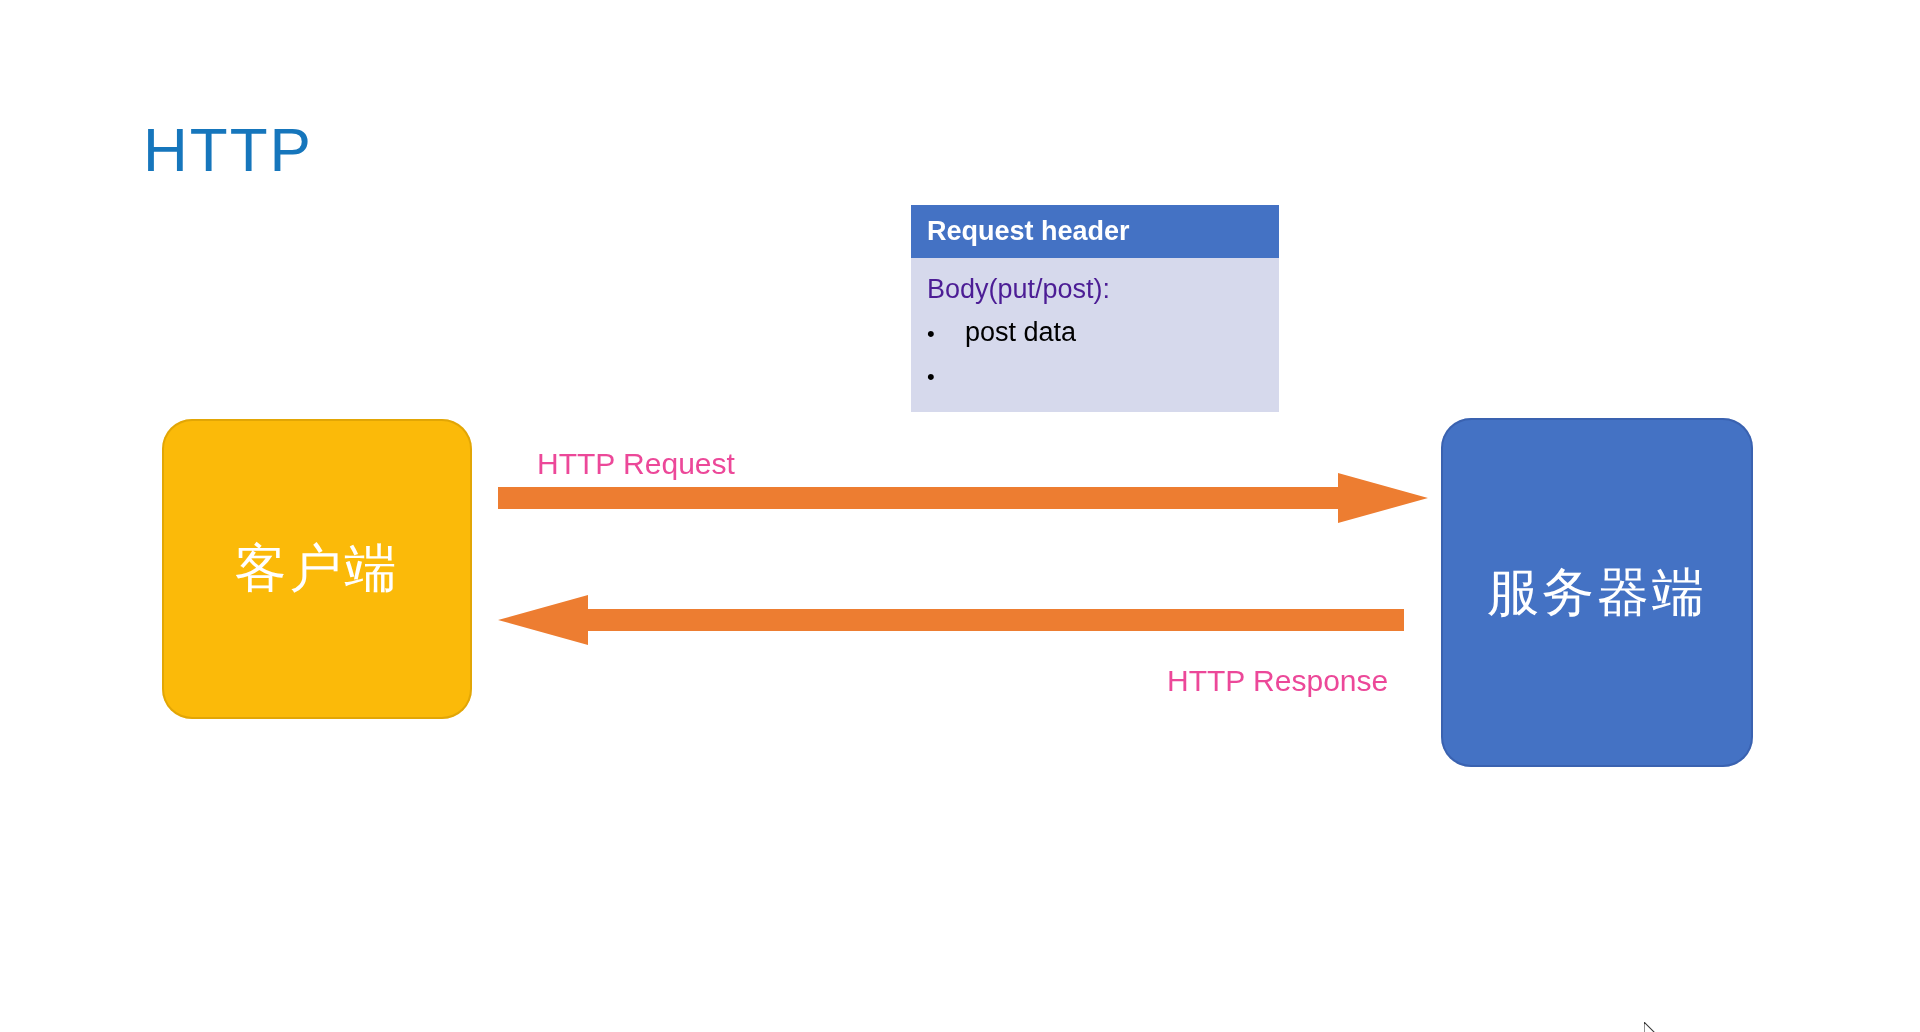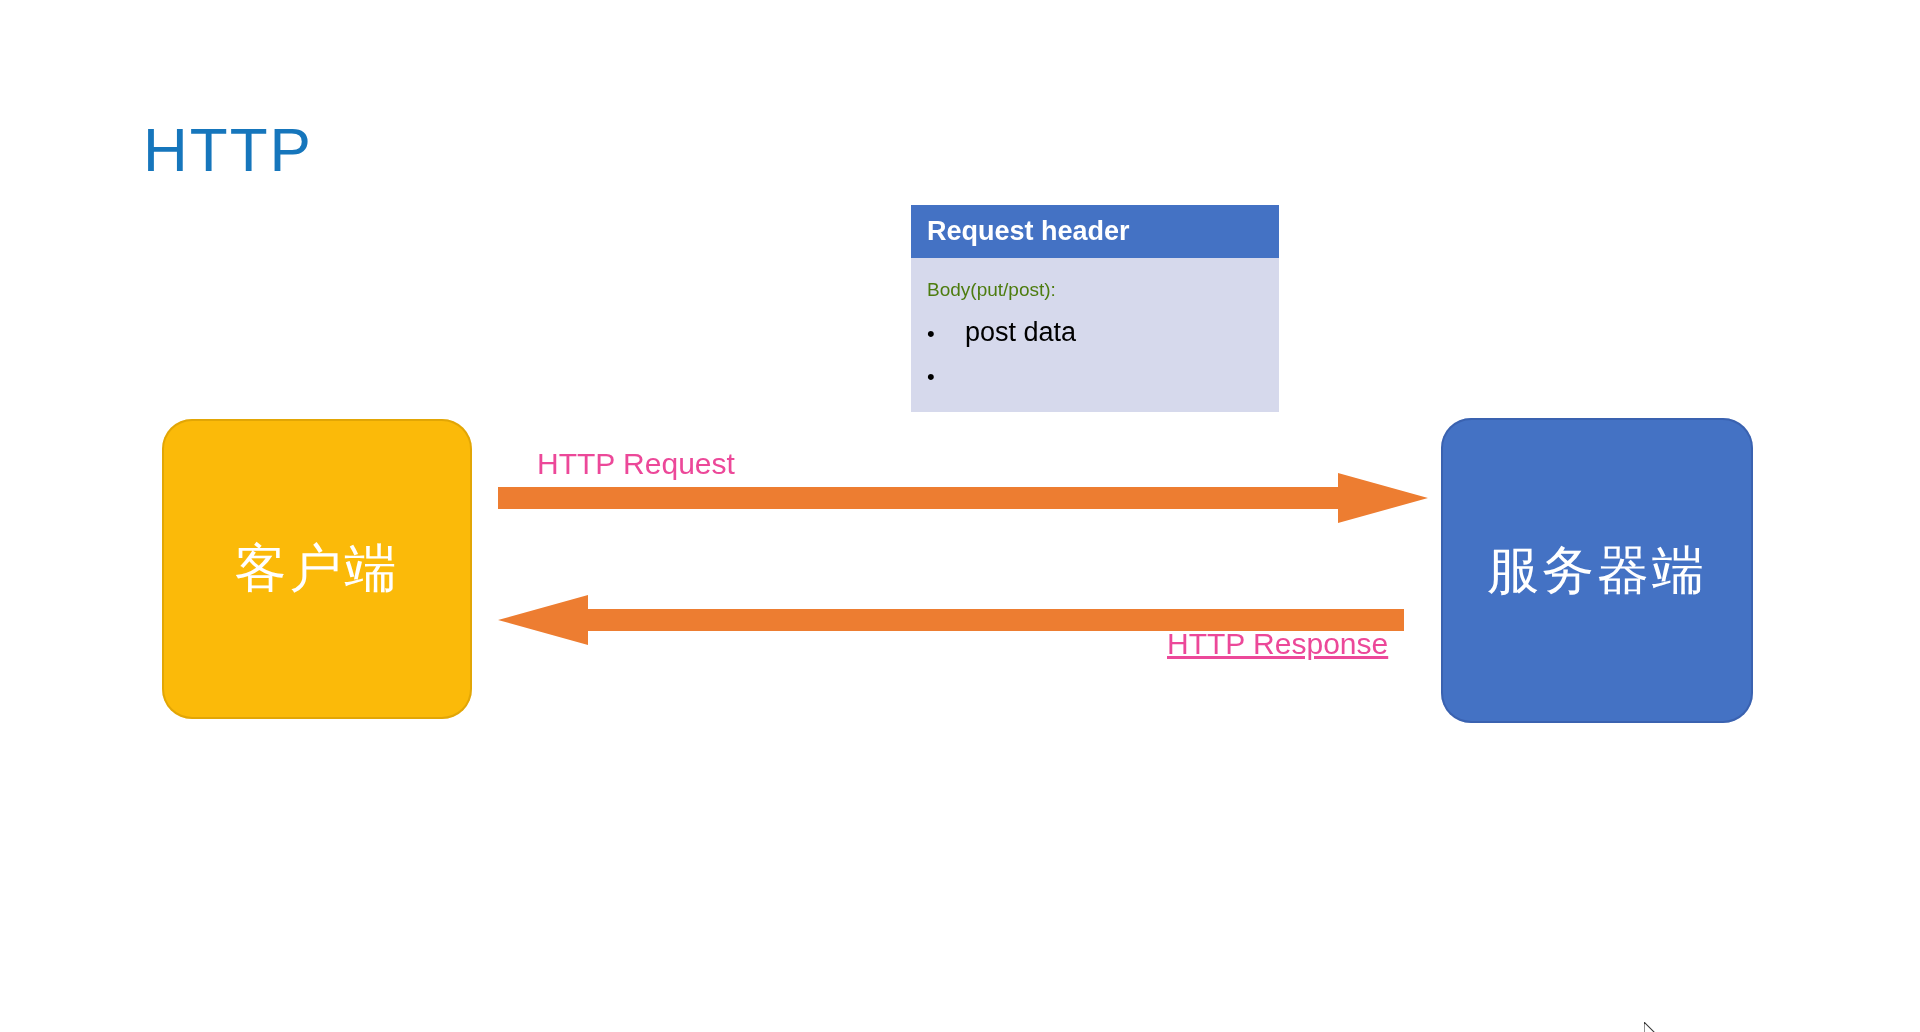--- a/index.html
+++ b/index.html
@@ -56,23 +56,23 @@
     box-sizing: border-box;
     height: 53px;
   }
   #callout-body {
     background: #D6D9EC;
     padding: 10px 0 14px 16px;
     box-sizing: border-box;
     min-height: 145px;
   }
   .callout-line {
-    font-size: 19px;
+    font-size: 27px;
     line-height: 43px;
-    color: #4d7c0f;
+    color: #4c1d95;
     white-space: nowrap;
   }
   .callout-bullet-row {
     display: flex;
     align-items: baseline;
   }
   .callout-bullet-dot {
     width: 38px;
     font-size: 22px;
     line-height: 43px;
@@ -102,21 +102,21 @@
     top: 412px;
     width: 310px;
     height: 300px;
     background: #FBBA09;
     box-shadow: inset 0 0 0 2px rgba(180,130,0,0.35);
   }
   #server-box {
     left: 1441px;
     top: 411px;
     width: 312px;
-    height: 305px;
+    height: 349px;
     background: #4472C4;
     box-shadow: inset 0 0 0 2px rgba(40,70,140,0.35);
   }
 
   
   .arrow-svg {
     position: absolute;
     overflow: visible;
   }
   #arrow-request {
@@ -138,22 +138,21 @@
     line-height: 34px;
     color: #ec4899;
     white-space: nowrap;
   }
   #label-request {
     left: 537px;
     top: 440px;
   }
   #label-response {
     left: 1167px;
-    top: 620px;
-    text-decoration: underline;
+    top: 657px;
   }
 
   
   #mouse-cursor {
     position: absolute;
     left: 1644px;
     top: 1015px;
     width: 18px;
     height: 26px;
   }

